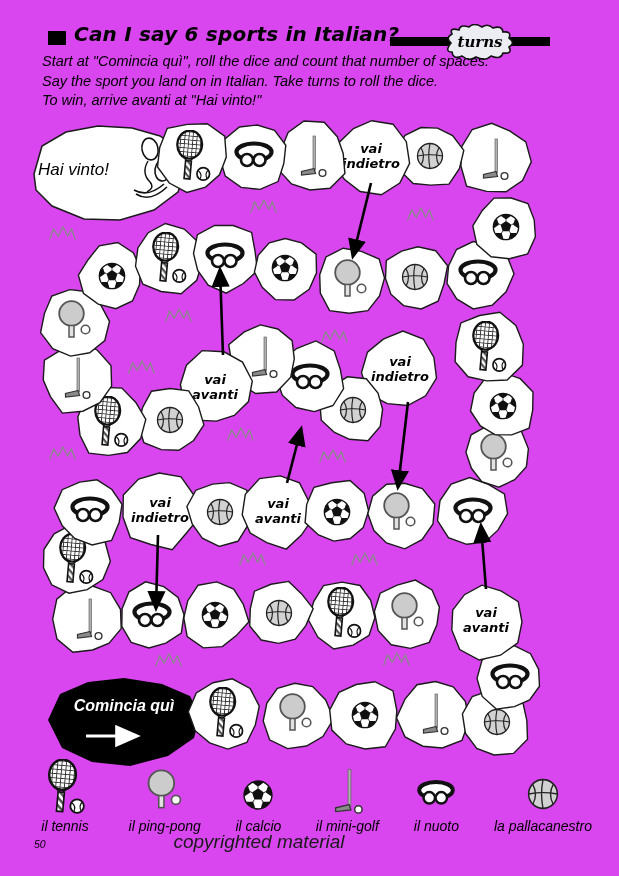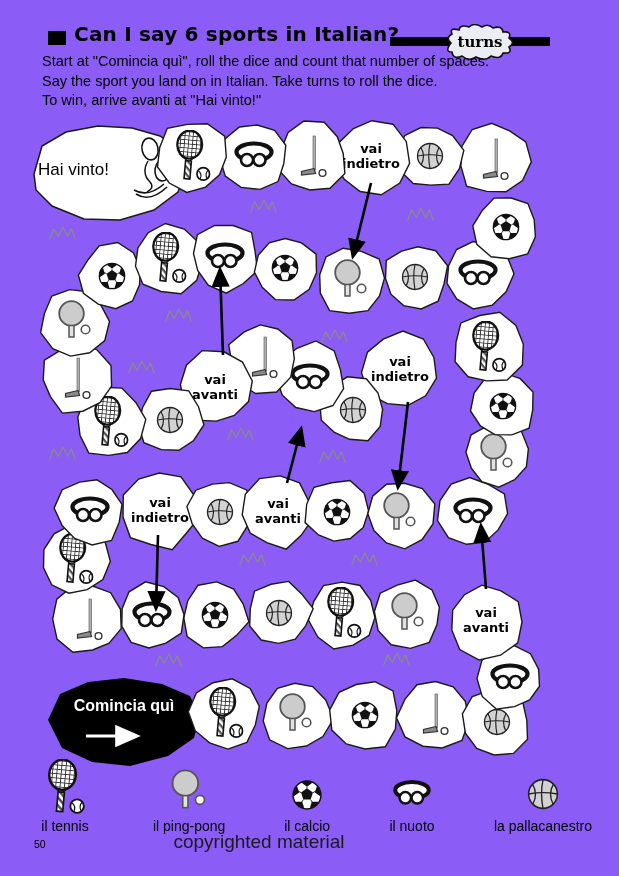--- a/index.html
+++ b/index.html
@@ -1,17 +1,17 @@
 <!DOCTYPE html>
 <html><head>
 <meta charset="utf-8">
 <style>
   html,body{margin:0;padding:0;background:#fff;}
-  .page{position:relative;width:619px;height:876px;background:#8b5cf6;overflow:hidden;
-        font-family:"Liberation Sans",sans-serif;color:#111;}
+  .page{position:relative;width:619px;height:876px;background:#d946ef;overflow:hidden;
+        font-family:"Liberation Sans",sans-serif;color:#111;font-style:italic;}
   
   .title-square{position:absolute;left:48px;top:31px;width:18px;height:14px;background:#000;}
   .page-title{position:absolute;left:74px;top:22px;margin:0;font-family:"DejaVu Sans",sans-serif;
         font-weight:900;font-size:20px;letter-spacing:.2px;color:#000;white-space:nowrap;}
   .title-bar{position:absolute;left:390px;top:37px;width:160px;height:9px;background:#000;}
   .badge{position:absolute;left:443px;top:24px;width:74px;height:38px;}
   .badge-text{position:absolute;left:0;top:9px;width:74px;text-align:center;
         font-family:"DejaVu Serif",serif;font-weight:bold;font-size:15px;color:#000;}
   .instructions{position:absolute;left:42px;top:52px;width:566px;font-size:14.5px;line-height:19.5px;color:#000;}
   
@@ -584,20 +584,26 @@
         </svg>
         <div class="lbl">il ping-pong</div>
       </div>
       <div class="legend-item">
         <svg width="44" height="44">
           <use href="#i-calcio"></use>
         </svg>
         <div class="lbl">il calcio</div>
       </div>
       <div class="legend-item">
+        <svg width="52" height="52">
+          <use href="#i-golf"></use>
+        </svg>
+        <div class="lbl">il mini-golf</div>
+      </div>
+      <div class="legend-item">
         <svg width="46" height="46">
           <use href="#i-nuoto"></use>
         </svg>
         <div class="lbl">il nuoto</div>
       </div>
       <div class="legend-item">
         <svg width="46" height="46">
           <use href="#i-basket"></use>
         </svg>
         <div class="lbl">la pallacanestro</div>

